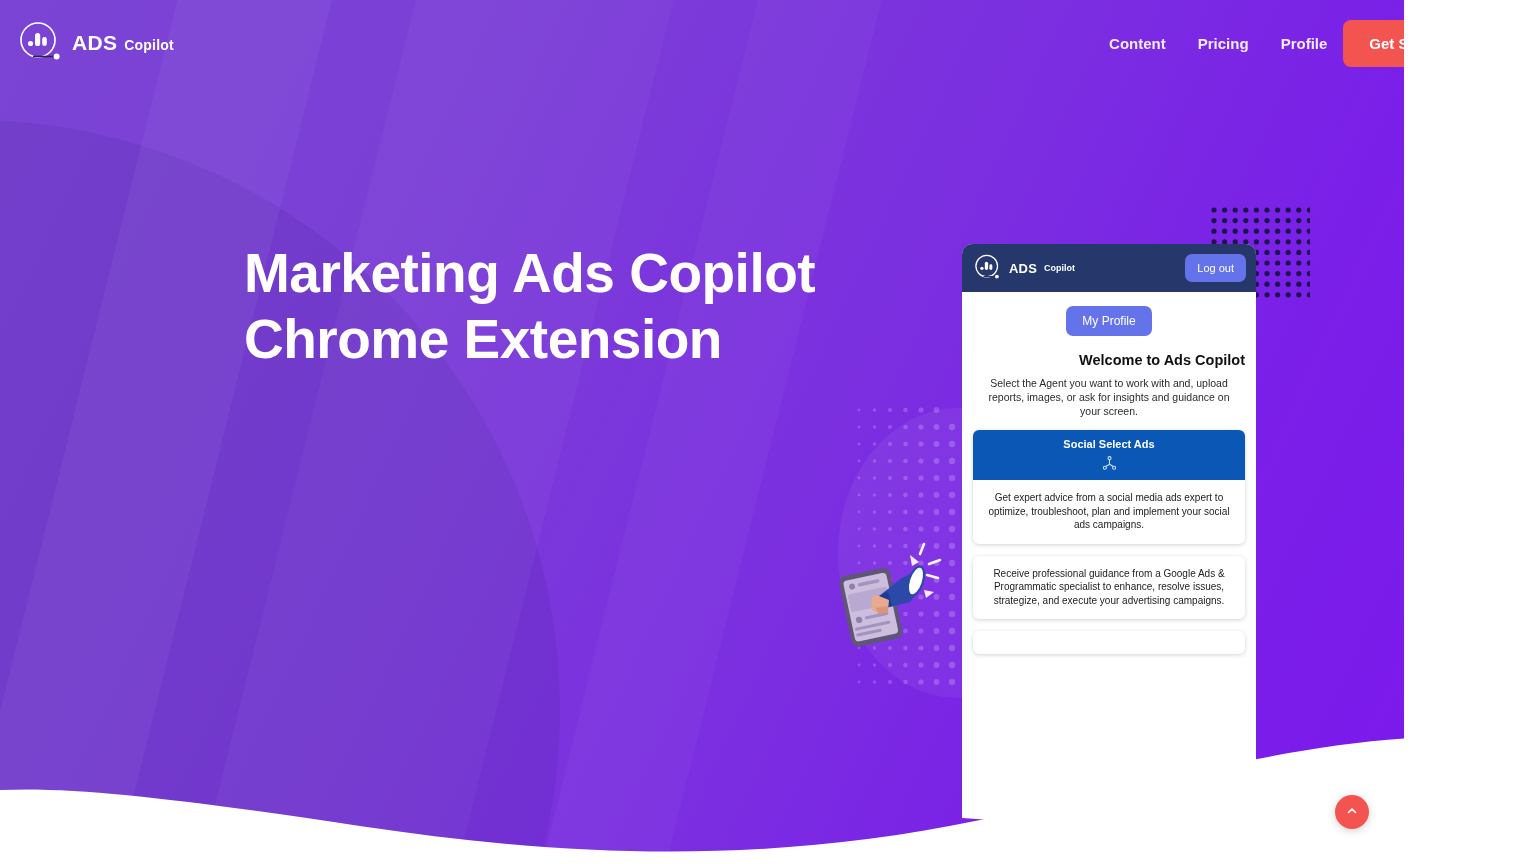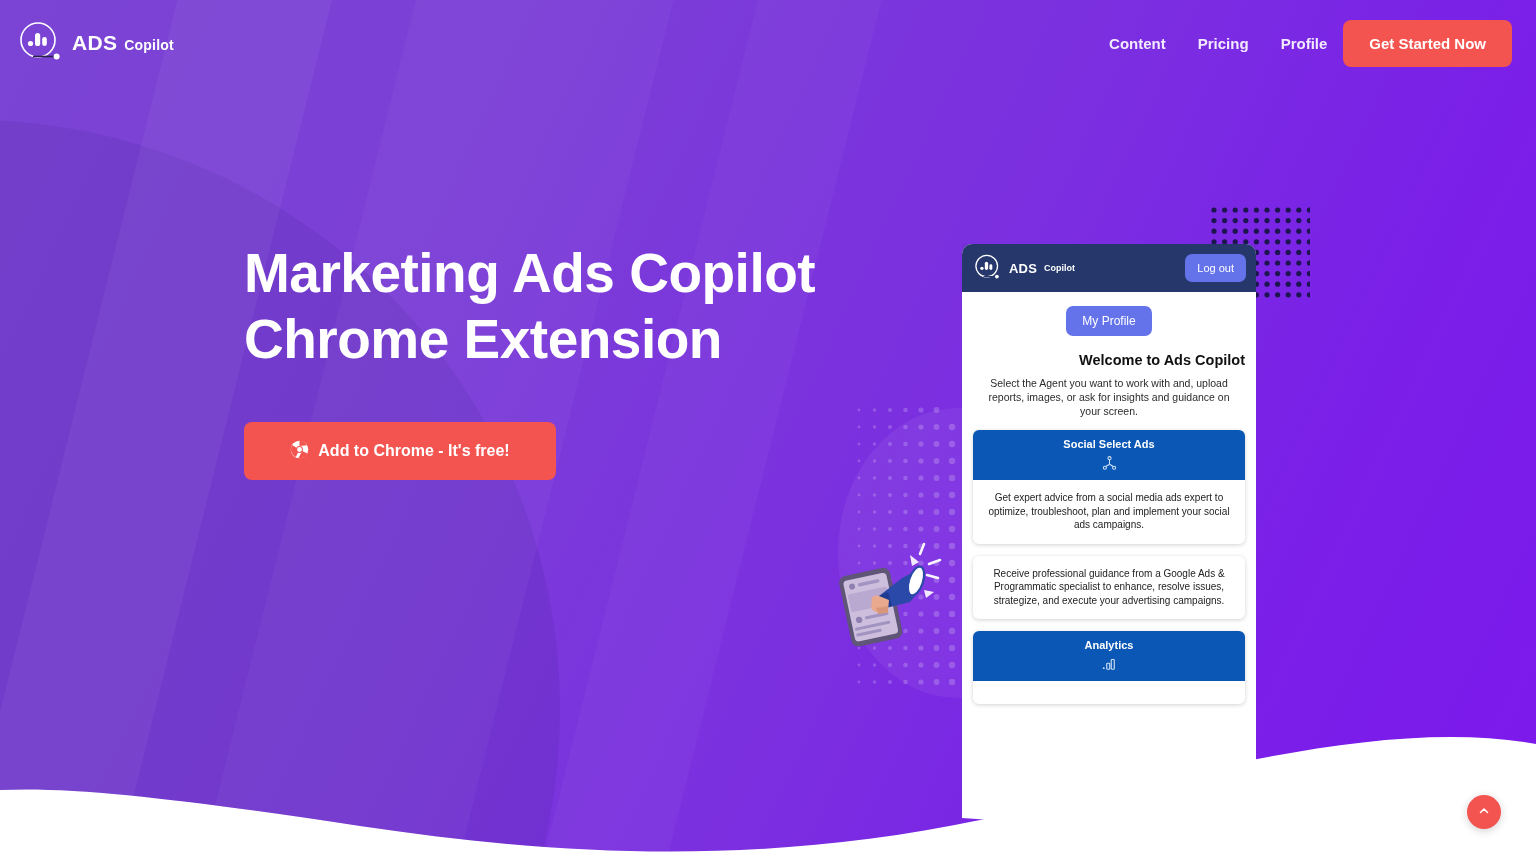--- a/index.html
+++ b/index.html
@@ -7,21 +7,21 @@
   html, body {
     width: 1536px;
     height: 864px;
     overflow: hidden;
     font-family: "Liberation Sans", sans-serif;
     background: #ffffff;
   }
 
   .page {
     position: relative;
-    width: 1536px;
+    width: 1404px;
     height: 864px;
     background: #ffffff;
     overflow: hidden;
   }
 
   
   .hero-bg {
     position: absolute;
     inset: 0;
     background: linear-gradient(115deg, #7b44d4 0%, #7b3fd6 28%, #7b2fe0 58%, #7a1fe8 80%, #7c19ec 100%);
@@ -367,33 +367,20 @@
       <a class="nav-link" href="#">Content</a>
       <a class="nav-link" href="#">Pricing</a>
       <a class="nav-link" href="#">Profile</a>
       <button class="cta-top">Get Started Now</button>
     </nav>
   </div>
 
   <div class="hero-left">
     <h1 class="hero-title">Marketing Ads Copilot
 Chrome Extension</h1>
-    <button class="hero-cta">
-      <span>
-        <svg width="19" height="19" viewBox="0 0 24 24">
-          <circle cx="12" cy="12" r="11" fill="#ffffff"></circle>
-          <circle cx="12" cy="12" r="4.3" fill="#f4544f"></circle>
-          <path d="M12 1 A11 11 0 0 1 21.5 6.6 L12 7.7 Z" fill="#f4544f"></path>
-          <path d="M2.6 6.4 A11 11 0 0 0 7.4 21.6 L12 12 Z" fill="#f4544f"></path>
-          <path d="M22 17.2 A11 11 0 0 1 10.5 22.9 L15.5 14 Z" fill="#f4544f"></path>
-          <circle cx="12" cy="12" r="3.1" fill="#ffffff"></circle>
-        </svg>
-      </span>
-      <span>Add to Chrome - It's free!</span>
-    </button>
   </div>
 
   <div class="halftone-blob"></div>
   <div class="halftone">
     <svg width="190" height="300" viewBox="0 0 190 300" id="halftone-svg">
         <circle cx="14" cy="10" r="1.40" fill="rgba(255,255,255,0.20)"></circle>
         <circle cx="14" cy="27" r="1.40" fill="rgba(255,255,255,0.20)"></circle>
         <circle cx="14" cy="44" r="1.40" fill="rgba(255,255,255,0.20)"></circle>
         <circle cx="14" cy="61" r="1.40" fill="rgba(255,255,255,0.20)"></circle>
         <circle cx="14" cy="78" r="1.40" fill="rgba(255,255,255,0.20)"></circle>
@@ -735,30 +722,20 @@
             </div>
           </div>
           <div class="agent-body">Get expert advice from a social media ads expert to optimize, troubleshoot, plan and implement your social ads campaigns.</div>
         </div>
 
         <div class="agent-card">
           <div class="agent-body">Receive professional guidance from a Google Ads &amp; Programmatic specialist to enhance, resolve issues, strategize, and execute your advertising campaigns.</div>
         </div>
 
         <div class="agent-card">
-          <div class="agent-head">
-            <div class="agent-title">Analytics</div>
-            <div class="agent-icon">
-              <svg width="18" height="18" viewBox="0 0 24 24" fill="none" stroke="#cfe0f5" stroke-width="1.5">
-                <circle cx="5" cy="17.5" r="1.3" fill="#cfe0f5" stroke="none"></circle>
-                <rect x="9" y="11" width="4" height="8" rx="1"></rect>
-                <rect x="15" y="6" width="4" height="13" rx="1"></rect>
-              </svg>
-            </div>
-          </div>
           <div class="agent-body"></div>
         </div>
 
       </div>
     </div>
   </div>
 
   <button class="scroll-top">
     <span>
       <svg width="14" height="14" viewBox="0 0 24 24" fill="none" stroke="#ffffff" stroke-width="2.6" stroke-linecap="round" stroke-linejoin="round">

